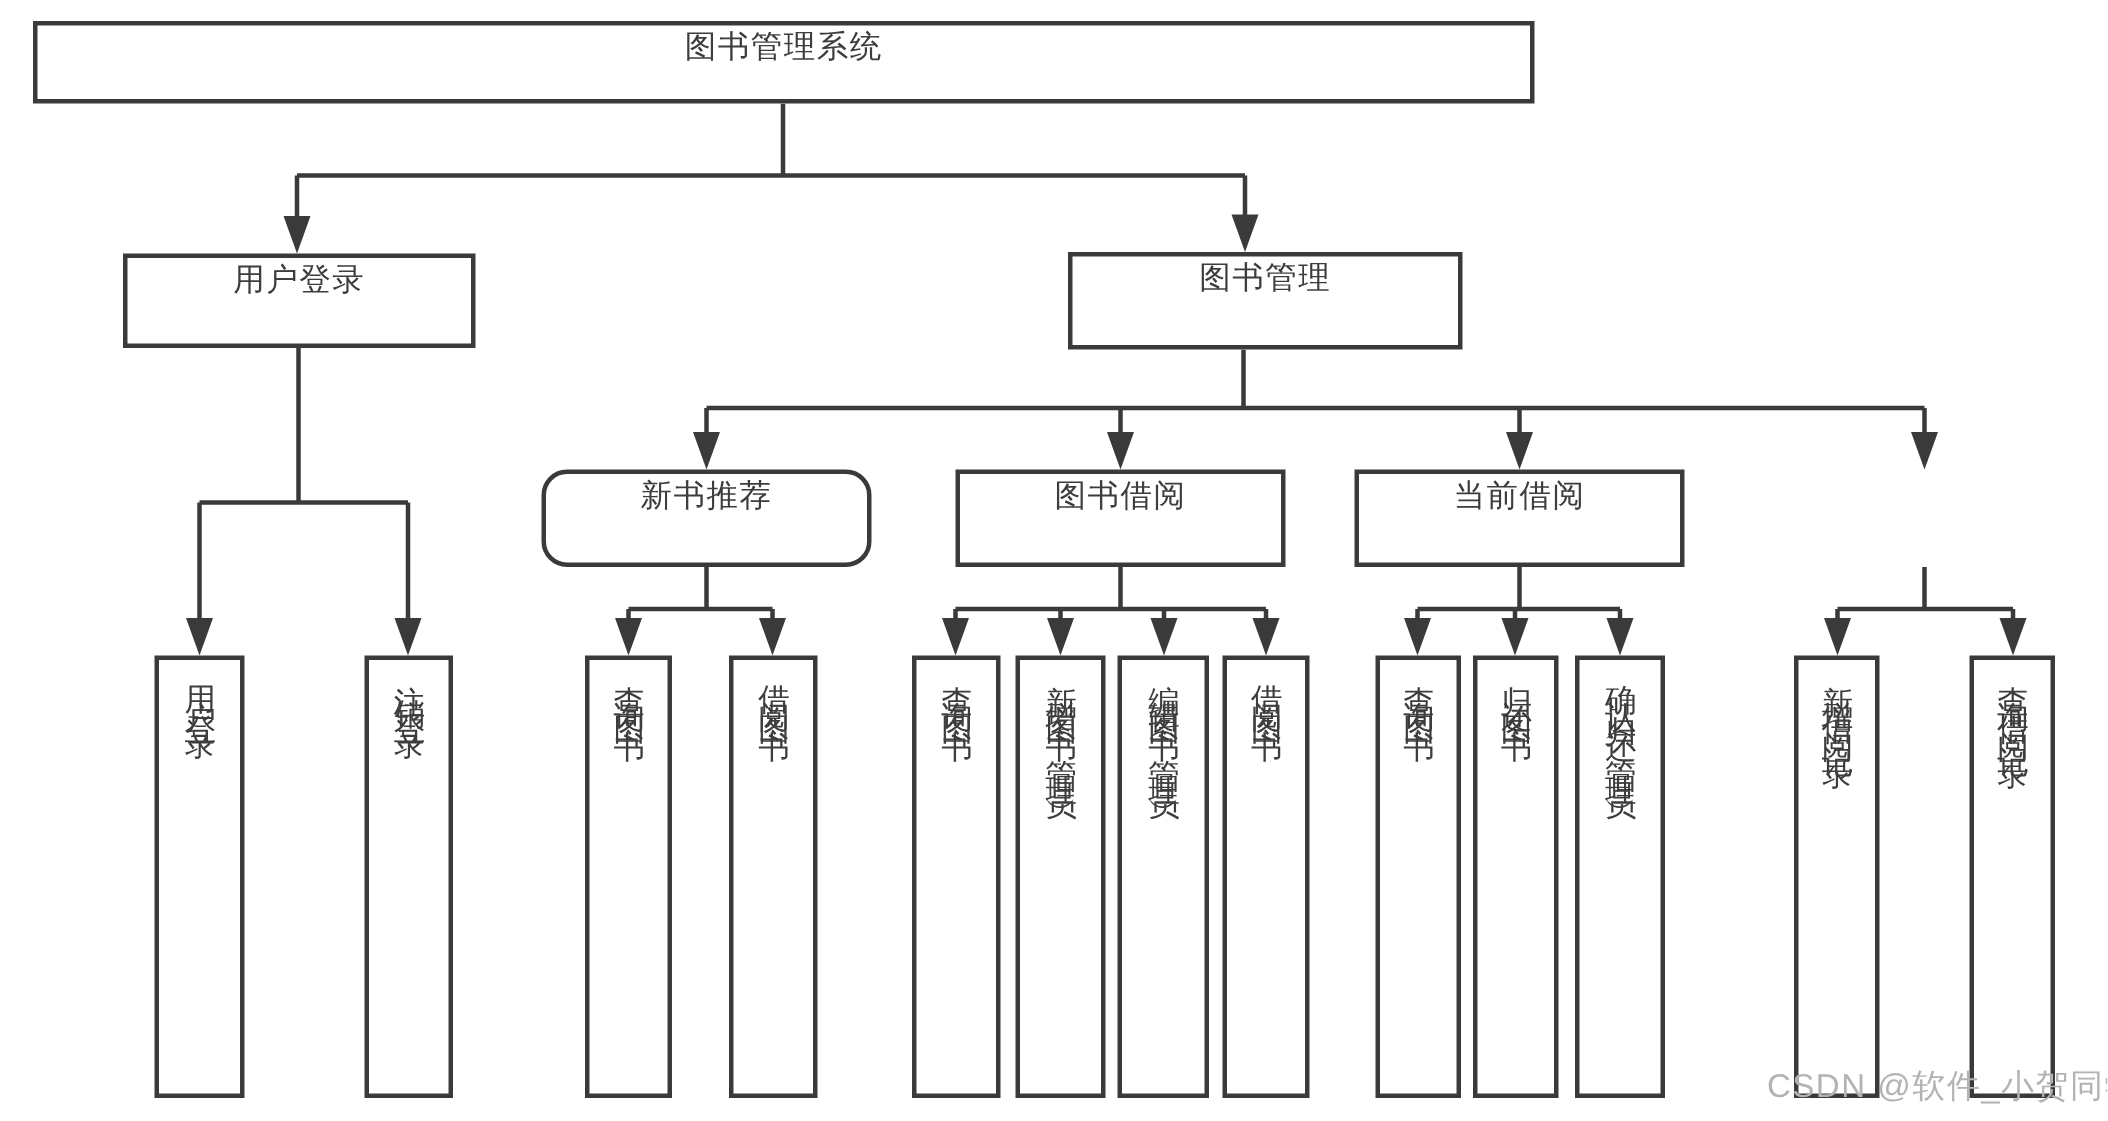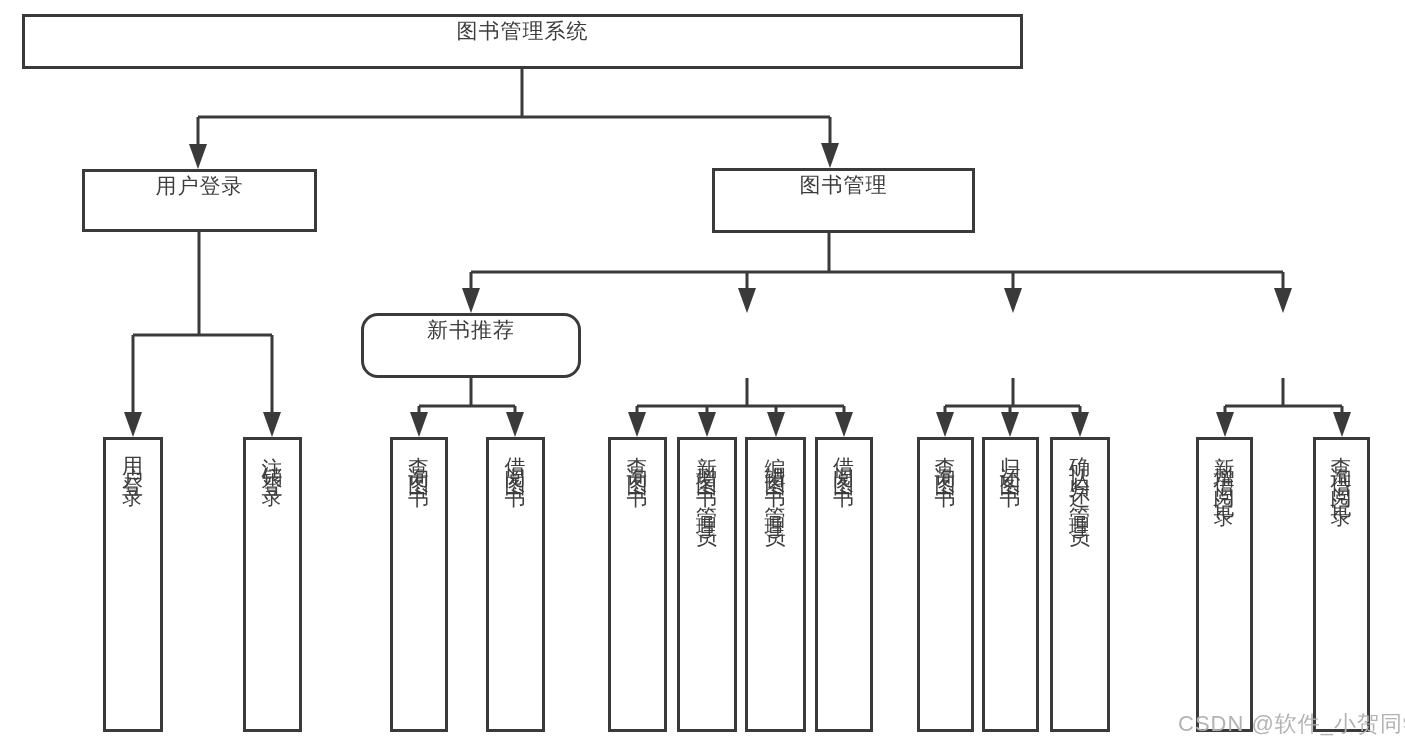--- a/index.html
+++ b/index.html
@@ -104,20 +104,26 @@
   <div class="node" style="left:82px;top:169px;width:235px;height:63px;">
     <span>用户登录</span>
   </div>
   <div class="node" style="left:712px;top:168px;width:263px;height:65px;">
     <span>图书管理</span>
   </div>
 
   <div class="node" style="left:361px;top:313px;width:220px;height:65px;border-radius:17px;">
     <span>新书推荐</span>
   </div>
+  <div class="node" style="left:637px;top:313px;width:220px;height:65px;">
+    <span>图书借阅</span>
+  </div>
+  <div class="node" style="left:903px;top:313px;width:220px;height:65px;">
+    <span>当前借阅</span>
+  </div>
 
   <div class="node vnode" style="left:103px;top:437px;width:60px;height:295px;">
     <span>用户登录</span>
   </div>
   <div class="node vnode" style="left:243px;top:437px;width:59px;height:295px;">
     <span>注销登录</span>
   </div>
 
   <div class="node vnode" style="left:390px;top:437px;width:58px;height:295px;">
     <span>查询图书</span>

